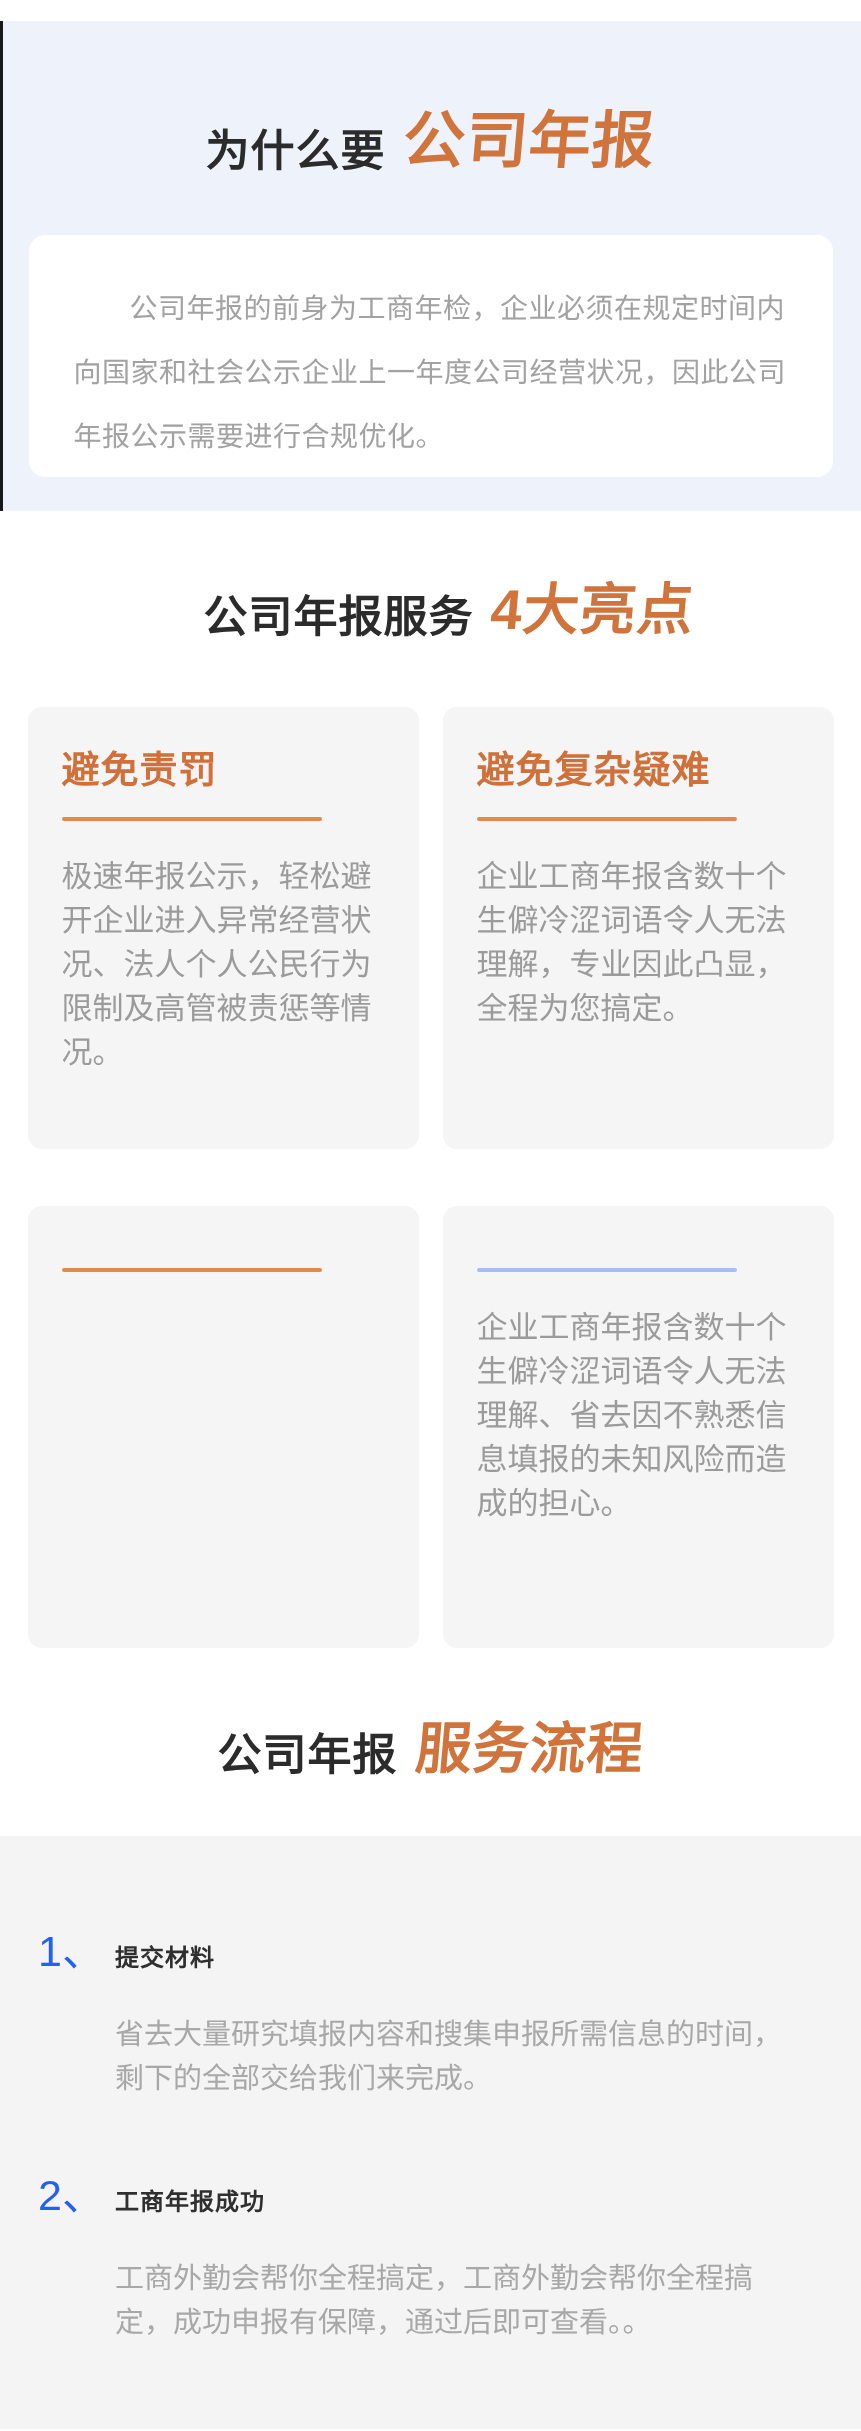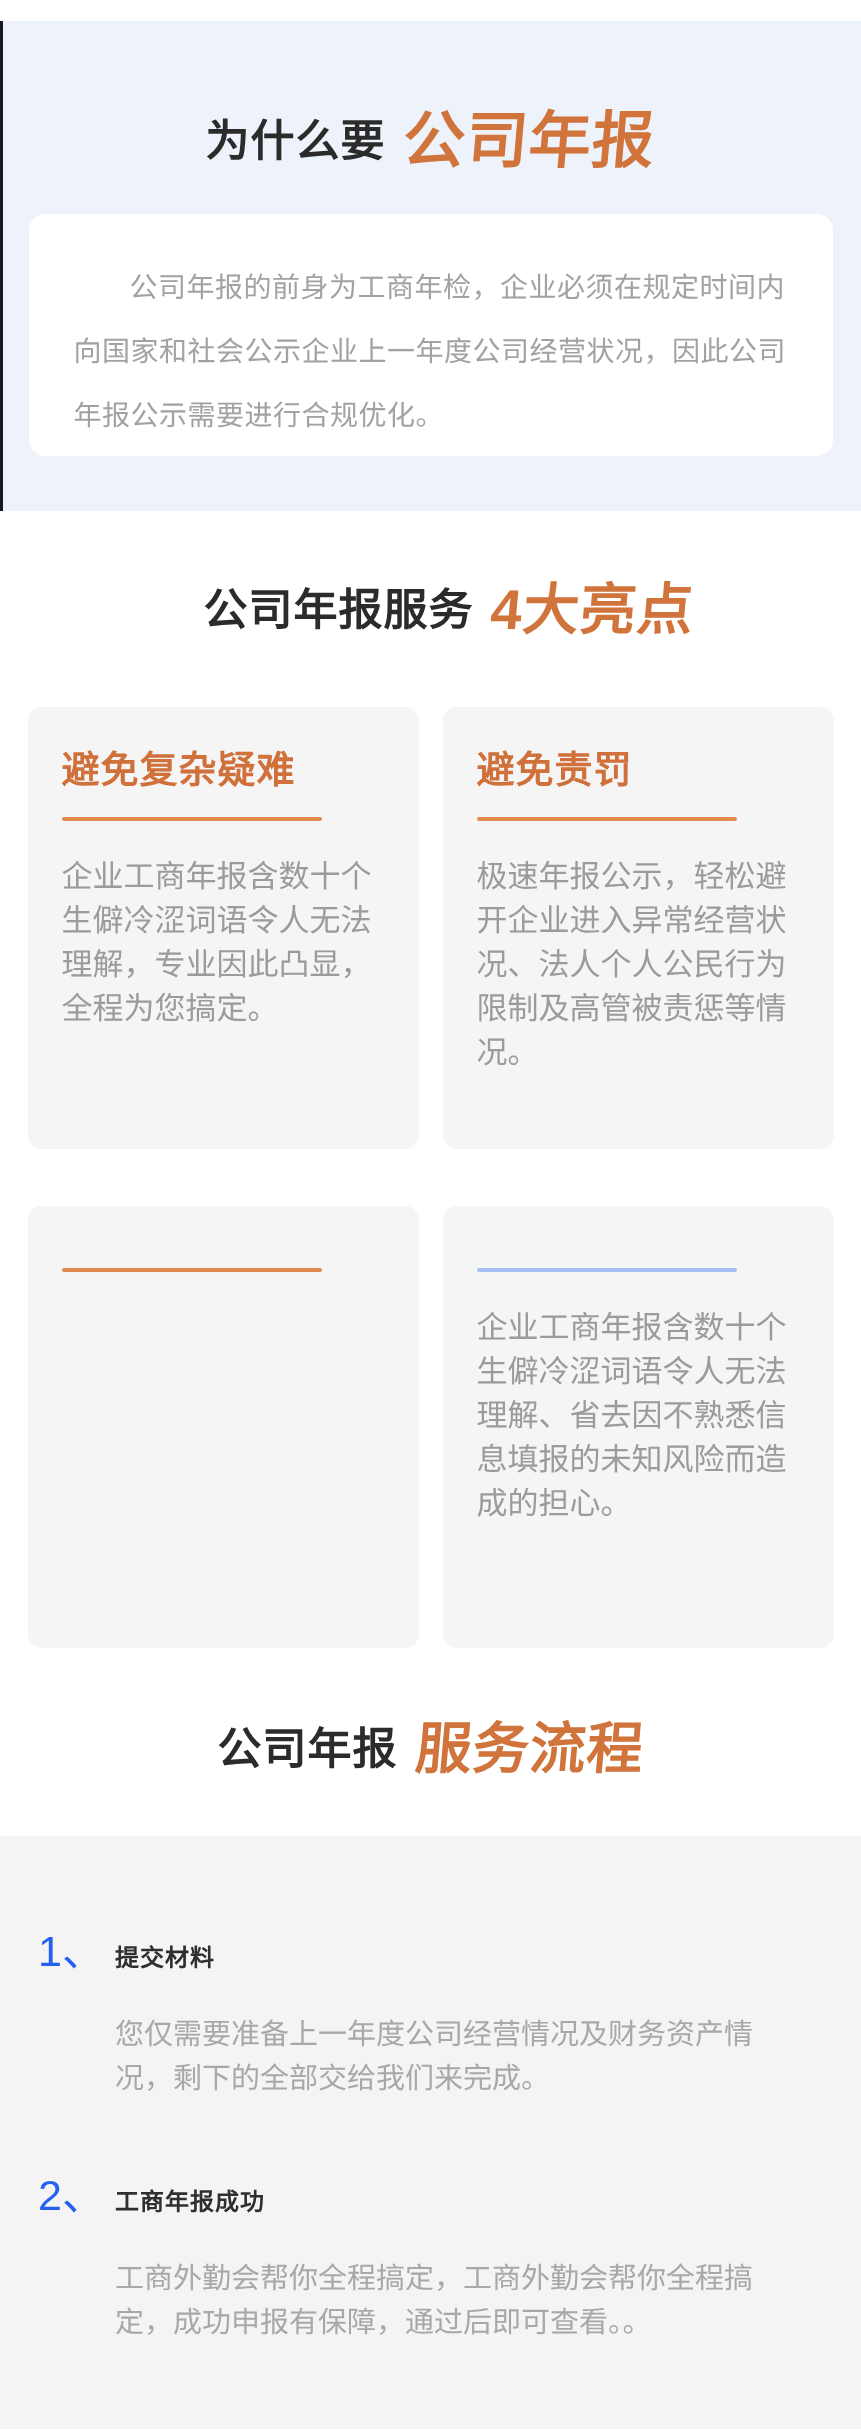--- a/index.html
+++ b/index.html
@@ -23,21 +23,21 @@
   .hero-border {
     position: absolute;
     left: 0; top: 0;
     width: 3px; height: 490px;
     background: #17191d;
   }
 
   .section-title {
     display: flex;
     justify-content: center;
-    align-items: center;
+    align-items: flex-end;
     gap: 18px;
     line-height: 1.1;
     white-space: nowrap;
   }
   .section-title .dark {
     font-size: 44px;
     font-weight: 900;
     color: #2b2b2b;
     letter-spacing: 1px;
   }
@@ -48,21 +48,21 @@
     display: inline-block;
     transform: skewX(-5deg);
     letter-spacing: 1px;
   }
   .hero .section-title { padding-top: 86px; }
   .hero .section-title .accent { font-size: 62px; }
 
   .hero-card {
     width: 804px;
     height: 242px;
-    margin: 38px auto 0;
+    margin: 59px auto 0;
     background: #ffffff;
     border-radius: 16px;
     padding: 42px 32px 8px 45px;
     overflow: hidden;
   }
   .hero-card p {
     margin: 0;
     font-size: 28px;
     line-height: 64px;
     color: #a2a2a2;
@@ -162,29 +162,29 @@
 
 <section>
   <h2 class="section-title highlights-title">
     <span class="dark">公司年报服务</span>
     <span class="accent">4大亮点</span>
   </h2>
 
   <div class="cards">
 
     <div class="card">
+      <div class="card-title">避免责罚</div>
+      <div class="card-divider" style="background-color: rgb(224, 138, 80);"></div>
+      <div class="card-body">极速年报公示，轻松避开企业进入异常经营状况、法人个人公民行为限制及高管被责惩等情况。</div>
+    </div>
+
+    <div class="card">
       <div class="card-title">避免复杂疑难</div>
       <div class="card-divider" style="background-color: rgb(224, 138, 80);"></div>
       <div class="card-body">企业工商年报含数十个生僻冷涩词语令人无法理解，专业因此凸显，全程为您搞定。</div>
-    </div>
-
-    <div class="card">
-      <div class="card-title">避免责罚</div>
-      <div class="card-divider" style="background-color: rgb(224, 138, 80);"></div>
-      <div class="card-body">极速年报公示，轻松避开企业进入异常经营状况、法人个人公民行为限制及高管被责惩等情况。</div>
     </div>
 
     <div class="card">
       <div class="card-divider" style="background-color: rgb(224, 138, 80);"></div>
     </div>
 
     <div class="card">
       <div class="card-divider" style="background-color: rgb(167, 190, 242);"></div>
       <div class="card-body">企业工商年报含数十个生僻冷涩词语令人无法理解、省去因不熟悉信息填报的未知风险而造成的担心。</div>
     </div>
@@ -198,21 +198,21 @@
     <span class="accent">服务流程</span>
   </h2>
 
   <div class="process-band">
 
     <div class="step">
       <div class="step-header">
         <span class="step-number" style="color: rgb(37, 97, 240);">1、</span>
         <span class="step-title">提交材料</span>
       </div>
-      <div class="step-body">您仅需要准备上一年度公司经营情况及财务资产情况，剩下的全部交给我们来完成。</div>
+      <div class="step-body">省去大量研究填报内容和搜集申报所需信息的时间，剩下的全部交给我们来完成。</div>
     </div>
 
     <div class="step">
       <div class="step-header">
         <span class="step-number" style="color: rgb(37, 97, 240);">2、</span>
         <span class="step-title">工商年报成功</span>
       </div>
       <div class="step-body">工商外勤会帮你全程搞定，工商外勤会帮你全程搞定，成功申报有保障，通过后即可查看。。</div>
     </div>
 

